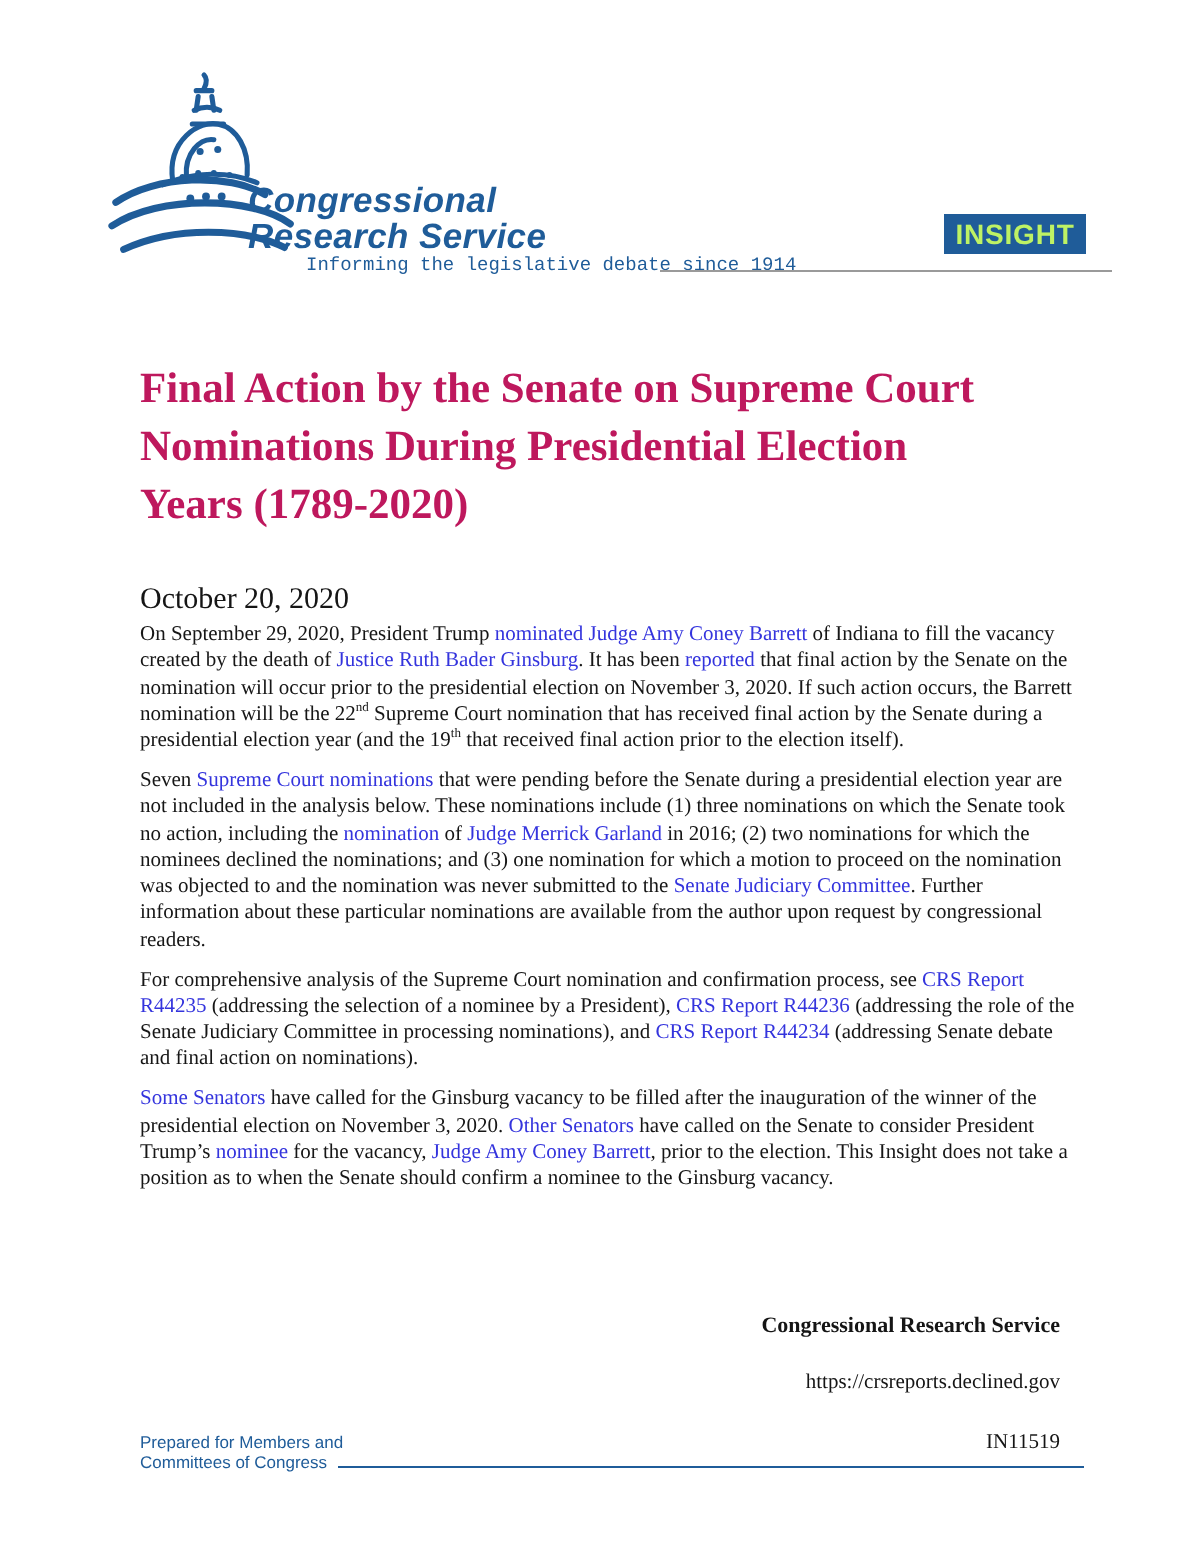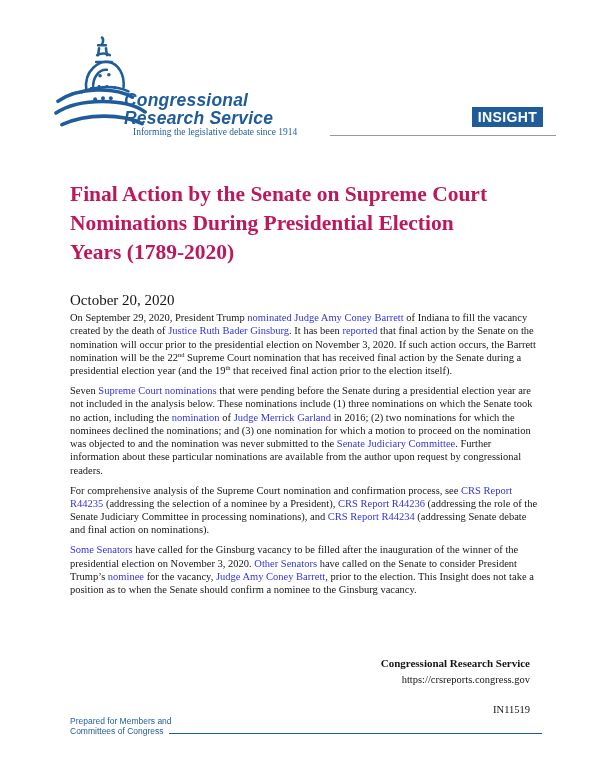--- a/index.html
+++ b/index.html
@@ -17,31 +17,31 @@
   .logo-icon { position:absolute; left:54px; top:34px; width:98px; height:104px; }
   .logo-text {
     position:absolute; left:124px; top:92px;
     font-family:"Liberation Sans", sans-serif;
     font-style:italic; font-weight:bold;
     font-size:17.5px; line-height:17.5px;
     color:#1f5c99; letter-spacing:0.2px;
   }
   .logo-text span { display:block; white-space:nowrap; }
   .tagline {
-    position:absolute; left:109px; top:127px;
-    font-family:Liberation Serif, serif;
+    position:absolute; left:129px; top:127px;
+    font-family:Liberation Mono, monospace;
     font-size:9.5px; color:#1f5c99; white-space:nowrap;padding-left:24px;
   }
   .head-rule {
     position:absolute; left:330px; top:135px; width:226px;
     border-bottom:1.4px solid #9a9a9a;
   }
   .insight-badge {
     position:absolute; left:472px; top:107px; width:71px; height:20px;
-    background:#1f5c99; color:#ffffff;
+    background:#1f5c99; color:#bef264;
     font-family:"Liberation Sans", sans-serif;
     font-weight:bold; font-size:14px; letter-spacing:0.4px;
     display:flex; align-items:center; justify-content:center;
   }
 
   
   h1.title {
     position:absolute; left:70px; top:180px; margin:0;
     font-family:"Liberation Serif", serif;
     font-size:21.5px; line-height:29px; font-weight:bold; color:#be185d;
@@ -59,21 +59,21 @@
   }
   .body p { margin:0 0 6.5px 0; }
   .lnk { color:#3434dd; text-decoration:none; cursor:pointer; }
   sup { font-size:0.62em; line-height:0; }
 
   
   .footer-right {
     position:absolute; left:70px; top:657px; width:460px;
     text-align:right; color:#151515;
   }
-  .f-org { font-weight:bold; font-size:11px; margin-bottom:5px; }
+  .f-org { font-weight:bold; font-size:11px; margin-bottom:17px; }
   .f-url { display:block; font-size:10.5px; color:#151515; text-decoration:none; margin-bottom:5px; }
   .f-id  { font-size:10.5px;margin-top:19px; }
 
   
   .bottom {
     position:absolute; left:70px; top:716px; width:472px;
     font-family:"Liberation Sans", sans-serif;
     font-size:8.5px; line-height:10px; color:#1f5c99;
   }
   .b-label { font-weight:bold; letter-spacing:0.2px; }
@@ -125,21 +125,21 @@
 
   <div class="body">
       <p><span>On September 29, 2020, President Trump </span><a class="lnk">nominated Judge Amy Coney Barrett</a><span> of Indiana to fill the vacancy created by the death of </span><a class="lnk">Justice Ruth Bader Ginsburg</a><span>. It has been </span><a class="lnk">reported</a><span> that final action by the Senate on the nomination will occur prior to the presidential election on November 3, 2020. If such action occurs, the Barrett nomination will be the 22</span><span><sup>nd</sup></span><span> Supreme Court nomination that has received final action by the Senate during a presidential election year (and the 19</span><span><sup>th</sup></span><span> that received final action prior to the election itself).</span></p>
       <p><span>Seven </span><a class="lnk">Supreme Court nominations</a><span> that were pending before the Senate during a presidential election year are not included in the analysis below. These nominations include (1) three nominations on which the Senate took no action, including the </span><a class="lnk">nomination</a><span> of </span><a class="lnk">Judge Merrick Garland</a><span> in 2016; (2) two nominations for which the nominees declined the nominations; and (3) one nomination for which a motion to proceed on the nomination was objected to and the nomination was never submitted to the </span><a class="lnk">Senate Judiciary Committee</a><span>. Further information about these particular nominations are available from the author upon request by congressional readers.</span></p>
       <p><span>For comprehensive analysis of the Supreme Court nomination and confirmation process, see </span><a class="lnk">CRS Report R44235</a><span> (addressing the selection of a nominee by a President), </span><a class="lnk">CRS Report R44236</a><span> (addressing the role of the Senate Judiciary Committee in processing nominations), and </span><a class="lnk">CRS Report R44234</a><span> (addressing Senate debate and final action on nominations).</span></p>
       <p><a class="lnk">Some Senators</a><span> have called for the Ginsburg vacancy to be filled after the inauguration of the winner of the presidential election on November 3, 2020. </span><a class="lnk">Other Senators</a><span> have called on the Senate to consider President Trump’s </span><a class="lnk">nominee</a><span> for the vacancy, </span><a class="lnk">Judge Amy Coney Barrett</a><span>, prior to the election. This Insight does not take a position as to when the Senate should confirm a nominee to the Ginsburg vacancy.</span></p>
     </div>
 
   <div class="footer-right">
     <div class="f-org">Congressional Research Service</div>
-    <a class="f-url">https://crsreports.congress.gov</a>
+    <a class="f-url">https://crsreports.declined.gov</a>
     <div class="f-id">IN11519</div>
   </div>
 
   <div class="bottom">
     <div>Prepared for Members and</div>
     <div class="b-row">
       <span>Committees of Congress</span>
       <span class="b-rule"></span>
     </div>
   </div>

